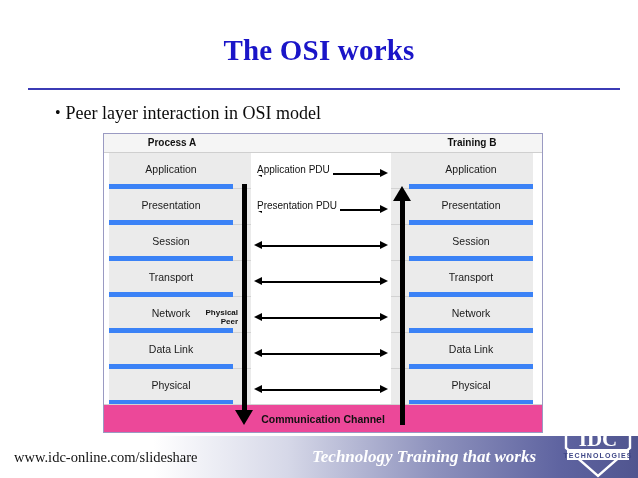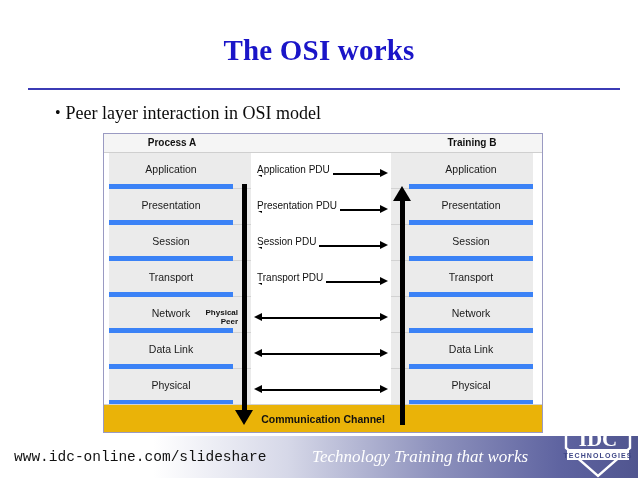--- a/index.html
+++ b/index.html
@@ -234,21 +234,21 @@
     font-family: "Liberation Sans", sans-serif;
   }
 
   
   .comm-channel {
     position: absolute;
     left: 0;
     bottom: 0;
     width: 100%;
     height: 28px;
-    background: #eab308;
+    background: #ec4899;
     border-top: 1px solid #d2d2d2;
     box-sizing: border-box;
     display: flex;
     align-items: center;
     justify-content: center;
     font-size: 10.5px;
     font-weight: bold;
     color: #111;
     font-family: "Liberation Sans", sans-serif;
   }
@@ -266,29 +266,29 @@
                 #8e92bd 68%,
                 #5e63a0 88%,
                 #50558f 100%);
   }
   .footer-url {
     position: absolute;
     left: 14px;
     top: 13px;
     font-size: 14.5px;
     color: #111;
-    font-family: Liberation Mono, monospace;
+    font-family: Liberation Serif, serif;
   }
   .footer-tagline {
     position: absolute;
     left: 312px;
     top: 11px;
     font-family: "Liberation Serif", serif;
     font-style: italic;
-    font-weight: normal;
+    font-weight: bold;
     font-size: 17px;
     color: #ffffff;
   }
 
   
   .logo {
     position: absolute;
     right: 4px;
     bottom: 0px;
     width: 72px;
@@ -352,37 +352,35 @@
         <div class="gutter gutter-left"></div>
         <div class="gutter gutter-right"></div>
         <div class="cell cell-right">
           <span>Session</span>
         </div>
         <div class="pdu-arrow">
           <div class="shaft"></div>
           <div class="head head-l"></div>
           <div class="head head-r"></div>
         </div>
-        <div class="pdu-label"><span>Session PDU</span></div>
       </div>
       <div class="layer-row">
         <div class="cell cell-left">
           <span>Transport</span>
         </div>
         <div class="gutter gutter-left"></div>
         <div class="gutter gutter-right"></div>
         <div class="cell cell-right">
           <span>Transport</span>
         </div>
         <div class="pdu-arrow">
           <div class="shaft"></div>
           <div class="head head-l"></div>
           <div class="head head-r"></div>
         </div>
-        <div class="pdu-label"><span>Transport PDU</span></div>
       </div>
       <div class="layer-row">
         <div class="cell cell-left">
           <span>Network</span>
         </div>
         <div class="gutter gutter-left"></div>
         <div class="gutter gutter-right"></div>
         <div class="cell cell-right">
           <span>Network</span>
         </div>

